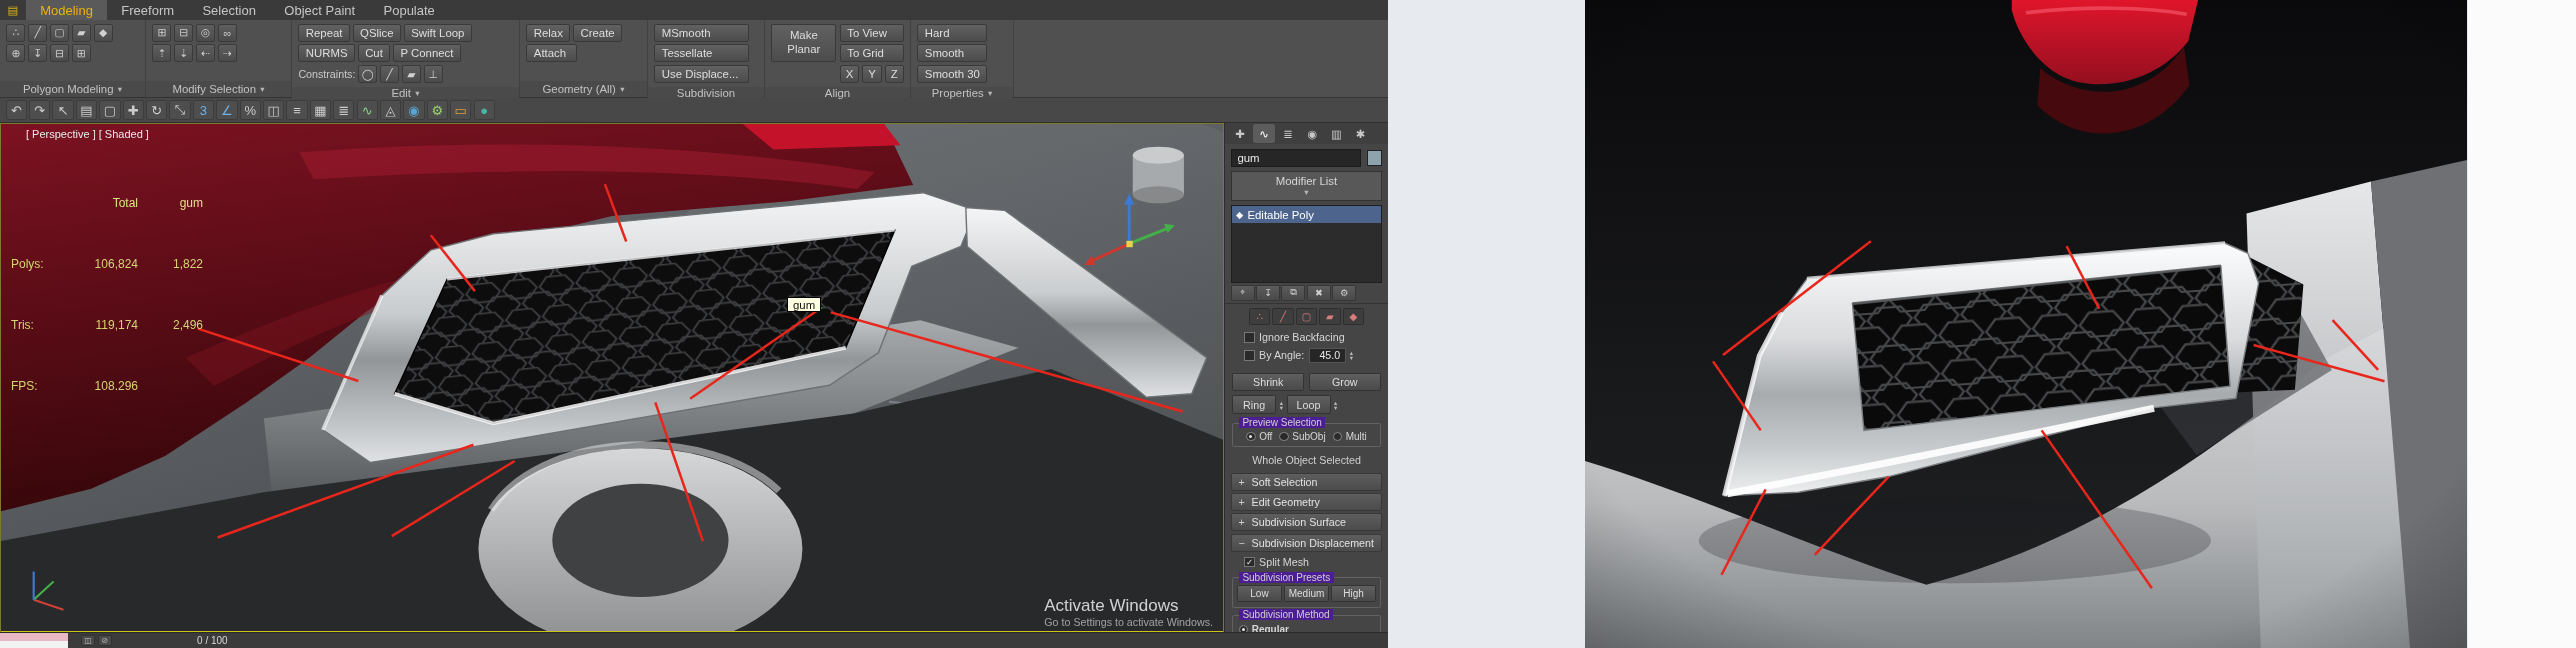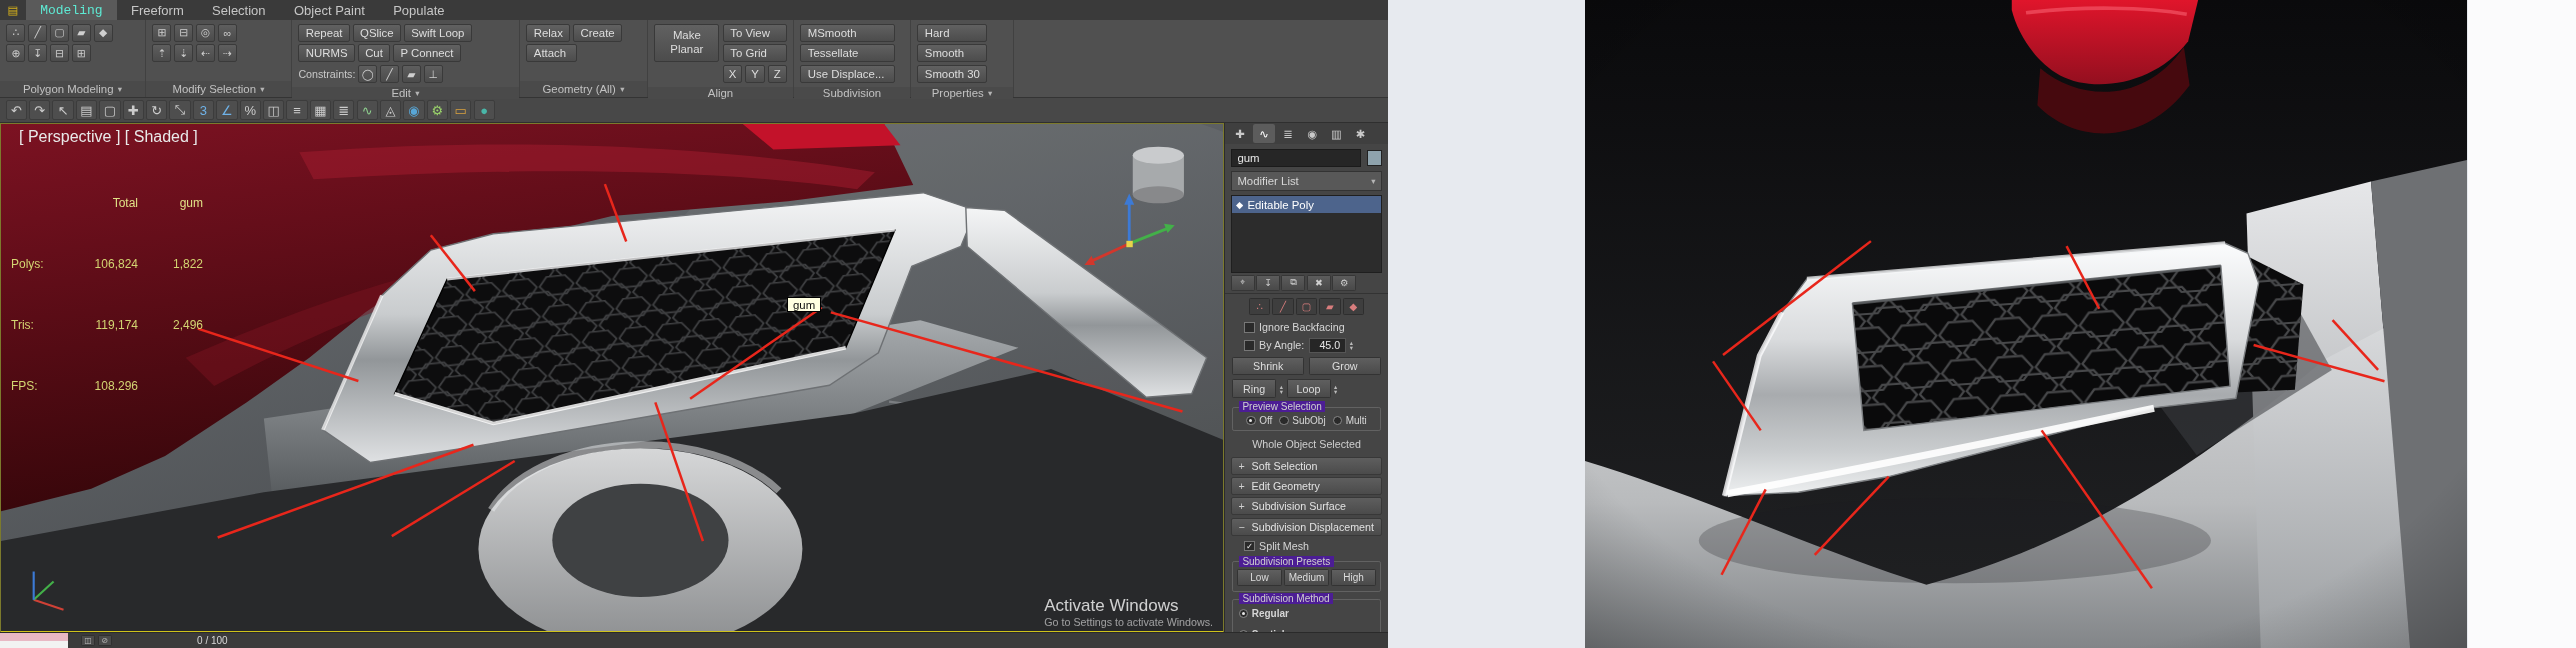--- a/index.html
+++ b/index.html
@@ -5,21 +5,21 @@
 * { box-sizing:border-box; margin:0; padding:0; }
 html,body { width:2576px; height:648px; }
 body { position:relative; background:#e7eaef; font-family:"Liberation Sans",sans-serif; overflow:hidden; }
 
 
 .max-window { position:absolute; left:0; top:0; width:1388px; height:648px; background:#474747; }
 
 .ribbon-tabs { height:20px; background:#3a3a3a; display:flex; align-items:stretch; font-size:13px; color:#c6c6c6; }
 .rt-icon { width:26px; display:flex; align-items:center; justify-content:center; color:#d8b21a; font-size:11.4px; font-style:normal; }
 .tab { padding:0 14.2px; display:flex; align-items:center; }
-.tab.active { background:#5a5a5a; color:#5eead4;font-family:Liberation Mono, monospace; }
+.tab.active { background:#5a5a5a; color:#eab308; }
 
 .ribbon-body { height:78px; background:#505050; display:flex; align-items:stretch; border-bottom:0.7px solid #343434; }
 .rgroup { display:flex; flex-direction:column; border-right:0.7px solid #414141; }
 .rg-content { flex:1; display:flex; gap:3.6px; padding:3.6px 6.4px; align-items:flex-start; }
 .rg-label { height:15.7px; text-align:center; color:#c2c2c2; font-size:11.4px; background:#4a4a4a; display:flex; justify-content:center; align-items:center; gap:4.3px; }
 .rcol { display:flex; flex-direction:column; gap:2.8px; }
 .rrow { display:flex; gap:2.8px; align-items:center; }
 .rbtn { background:linear-gradient(#616161,#4c4c4c); border:0.7px solid #393939; border-radius:2.1px; color:#dedede; font-size:11.4px; height:18px; padding:0 6.4px; display:inline-flex; align-items:center; gap:3.6px; font-family:inherit; }
 .icon-cell { width:19px; height:18px; background:linear-gradient(#5e5e5e,#4b4b4b); border:0.7px solid #3a3a3a; border-radius:2.1px; color:#cfcfcf; display:flex; align-items:center; justify-content:center; font-size:10.7px; font-style:normal; }
 .mini-label { color:#c8c8c8; font-size:10.7px; }
@@ -27,59 +27,59 @@
 .caret { font-style:normal; font-size:8.5px; color:#b5b5b5; }
 
 .toolbar { height:25px; background:#484848; border-bottom:0.7px solid #2f2f2f; display:flex; align-items:center; padding:0 5.7px; gap:2.1px; }
 .tool { width:21.3px; height:20px; border-radius:2.1px; display:flex; align-items:center; justify-content:center; color:#cccccc; font-size:13px; font-style:normal; background:#4e4e4e; border:0.7px solid #3c3c3c; }
 
 
 .main { position:absolute; top:123px; left:0; width:1388px; height:510px; display:flex; }
 .viewport { position:relative; width:1224px; height:510px; border:0.7px solid #7c7a2c; border-bottom:2.1px solid #cfc21b; overflow:hidden; background:#55585b; }
 .scene, .overlay { position:absolute; left:0; top:0; width:100%; height:100%; }
 .overlay { pointer-events:none; }
-.vp-label { position:absolute; left:18px; top:4.3px; color:#e9e9e9; font-size:16px; }
+.vp-label { position:absolute; left:25px; top:4.3px; color:#e9e9e9; font-size:11px; }
 .stats { position:absolute; left:10px; top:26px; font-size:12px; color:#d3d572; line-height:15px; }
 .stats-row { display:flex;margin-top:46px; }
 .s-label { width:47px; }
 .s-total { width:80px; text-align:right; }
 .s-sel { width:65px; text-align:right; }
 .stats-head { color:#e0e287; }
 .tooltip { position:absolute; left:786px; top:173px; background:#ffffe1; border:0.7px solid #000; color:#111; font-size:11.4px; padding:0.7px 5px; }
 .watermark { position:absolute; right:10px; bottom:2.8px; color:rgba(255,255,255,0.78); }
 .wm1 { font-size:17px; }
 .wm2 { font-size:10.7px; color:rgba(255,255,255,0.55); }
 
 
 .cmd-panel { width:164px; height:510px; background:#454545; border-left:0.7px solid #2c2c2c; color:#d6d6d6; font-size:11.4px; display:flex; flex-direction:column; overflow:hidden; }
 .cp-tabs { height:21.3px; display:flex; align-items:center; padding:0 4.3px; gap:2.8px; background:#3f3f3f; }
 .cp-tab { width:21.3px; height:18.5px; display:flex; align-items:center; justify-content:center; color:#c9c9c9; border-radius:2.1px; font-style:normal; }
 .cp-tab.active { background:#5c5c5c; color:#fff; }
 .cp-name-row { display:flex; align-items:center; gap:5.7px; padding:4.3px 5.7px 2.8px; }
 .cp-name { flex:1; background:#262626; border:0.7px solid #1b1b1b; color:#e8e8e8; padding:2.1px 5.7px; }
 .cp-swatch { width:15.7px; height:15.7px; background:#8fa3ad; border:0.7px solid #222; }
-.cp-modlist { margin:1.4px 5.7px 4.3px; background:#585858; border:0.7px solid #333; padding:2.8px 5.7px; display:flex; justify-content:space-between; align-items:center; }
+.cp-modlist { margin:1.4px 5.7px 4.3px; background:#585858; border:0.7px solid #333; padding:2.8px 5.7px; display:flex; justify-content:space-between; align-items:center;flex-direction:column; }
 .cp-stack { margin:0 5.7px; height:78px; background:#2c2c2c; border:0.7px solid #1f1f1f; }
 .stack-row { display:flex; align-items:center; gap:4.3px; padding:2.8px 4.3px; }
 .stack-row.selected { background:#4d648c; color:#fff; }
 .stack-ico { font-style:normal; font-size:9.3px; }
 .cp-stack-tools { display:flex; gap:1.4px; padding:2.1px 5.7px; border-bottom:0.7px solid #333; }
 .tool2 { width:24px; height:15.7px; background:linear-gradient(#5c5c5c,#494949); border:0.7px solid #363636; border-radius:1.4px; color:#cfcfcf; display:flex; align-items:center; justify-content:center; font-size:9.3px; font-style:normal; }
 .cp-scroll { flex:1; overflow:hidden; padding:2.8px 4.3px; }
 .subobj-row { display:flex; gap:2.1px; justify-content:center; padding:1.4px 0 4.3px; }
 .so-ico { width:21.3px; height:17px; background:#3e3e3e; border:0.7px solid #2e2e2e; color:#d87d7d; display:flex; align-items:center; justify-content:center; font-size:10px; font-style:normal; border-radius:1.4px; }
 .cb-row { display:flex; align-items:center; gap:4.3px; padding:2.1px 2.8px; font-size:10.7px;margin-left:12px; }
 .checkbox { width:10.7px; height: 10.7px; background:#2a2a2a; border:0.7px solid #777; display:inline-flex; align-items:center; justify-content:center; font-size:8.5px; color:#e8e8e8; flex:none; }
 .checkbox i { font-style:normal; }
 .numfield { background:#262626; border:0.7px solid #555; color:#e6e6e6; font-size:10.7px; padding:0.7px 4.3px; min-width:37px; text-align:right; }
 .spin { display:inline-flex; flex-direction:column; line-height:5px; font-size:6.4px; color:#bbb; }
 .spin i { font-style:normal; }
 .btn { background:linear-gradient(#5f5f5f,#4a4a4a); border:0.7px solid #333; border-radius:1.4px; color:#ddd; font-size:10.7px; padding:2.1px 0; text-align:center; font-family:inherit; }
 .btn-row2 { display:flex; gap:4.3px; padding:2.1px 2.8px; }
-.btn-row2 .btn { flex:1; }
+.btn-row2 .btn { flex:1;margin-top:6px; }
 .ring-row { display:flex; gap:3.6px; align-items:center; padding:2.1px 2.8px; }
 .ring-row .btn { width:44px; }
 .groupbox { position:relative; border:0.7px solid #626262; border-radius:2.1px; margin:7.1px 2.8px 4.3px; padding:7.1px 4.3px 4.3px; }
 .gb-title { position:absolute; top:-6.4px; left:5.7px; background:#4c1d95; padding:0 3.6px; font-size:10px; color:#cfcfcf; }
 .radio-row { display:flex; gap:7.1px; align-items:center; justify-content:center; }
 .radio { width:9.3px; height:9.3px; border:0.7px solid #888; border-radius:50%; background:#2a2a2a; position:relative; display:inline-block; flex:none; }
 .radio.on::after { content:""; position:absolute; inset:2.1px; background:#e8e8e8; border-radius:50%; }
 .r-item { display:flex; align-items:center; gap:3.6px; font-size:10px; }
 .center-note { text-align:center; color:#cfcfcf; font-size:10.7px; padding:2.8px 0 4.3px; }
 .rollout { display:flex; align-items:center; gap:5.7px; background:linear-gradient(#5e5e5e,#4b4b4b); border:0.7px solid #383838; border-radius:2.1px; margin:2.1px 1.4px; padding:2.1px 5.7px; font-size:10.7px; color:#e2e2e2; }
@@ -218,62 +218,62 @@
               </button>
             </div>
         </div>
       </div>
       <div class="rg-label">
         <span>Geometry (All)</span>
           <i class="caret">▾</i>
       </div>
     </div>
 
-    <div class="rgroup" style="width:146px">
-      <div class="rg-content">
-        <button class="rbtn make-planar">Make Planar</button>
-        <div class="rcol">
-          <div class="rcol">
-
-          <button class="rbtn">To View</button>
-              <button class="rbtn">To Grid</button>
-            </div>
-          <div class="rrow">
-
-          <button class="rbtn" style="padding:0 5px">X</button>
-              <button class="rbtn" style="padding:0 5px">Y</button>
-              <button class="rbtn" style="padding:0 5px">Z</button>
-            </div>
-        </div>
-      </div>
-      <div class="rg-label">
-        <span>Align</span>
-      </div>
-    </div>
-
     <div class="rgroup" style="width:117px">
       <div class="rg-content">
         <div class="rcol">
 
         <button class="rbtn">
               <span>MSmooth</span>
               <i class="caret"></i>
             </button>
             <button class="rbtn">
               <span>Tessellate</span>
               <i class="caret"></i>
             </button>
             <button class="rbtn">
               <span>Use Displace...</span>
               <i class="caret"></i>
             </button>
           </div>
       </div>
       <div class="rg-label">
         <span>Subdivision</span>
+      </div>
+    </div>
+
+    <div class="rgroup" style="width:146px">
+      <div class="rg-content">
+        <button class="rbtn make-planar">Make Planar</button>
+        <div class="rcol">
+          <div class="rcol">
+
+          <button class="rbtn">To View</button>
+              <button class="rbtn">To Grid</button>
+            </div>
+          <div class="rrow">
+
+          <button class="rbtn" style="padding:0 5px">X</button>
+              <button class="rbtn" style="padding:0 5px">Y</button>
+              <button class="rbtn" style="padding:0 5px">Z</button>
+            </div>
+        </div>
+      </div>
+      <div class="rg-label">
+        <span>Align</span>
       </div>
     </div>
 
     <div class="rgroup" style="width:103px">
       <div class="rg-content">
         <div class="rcol">
 
         <button class="rbtn">Hard</button>
             <button class="rbtn">Smooth</button>
             <button class="rbtn">Smooth 30</button>

